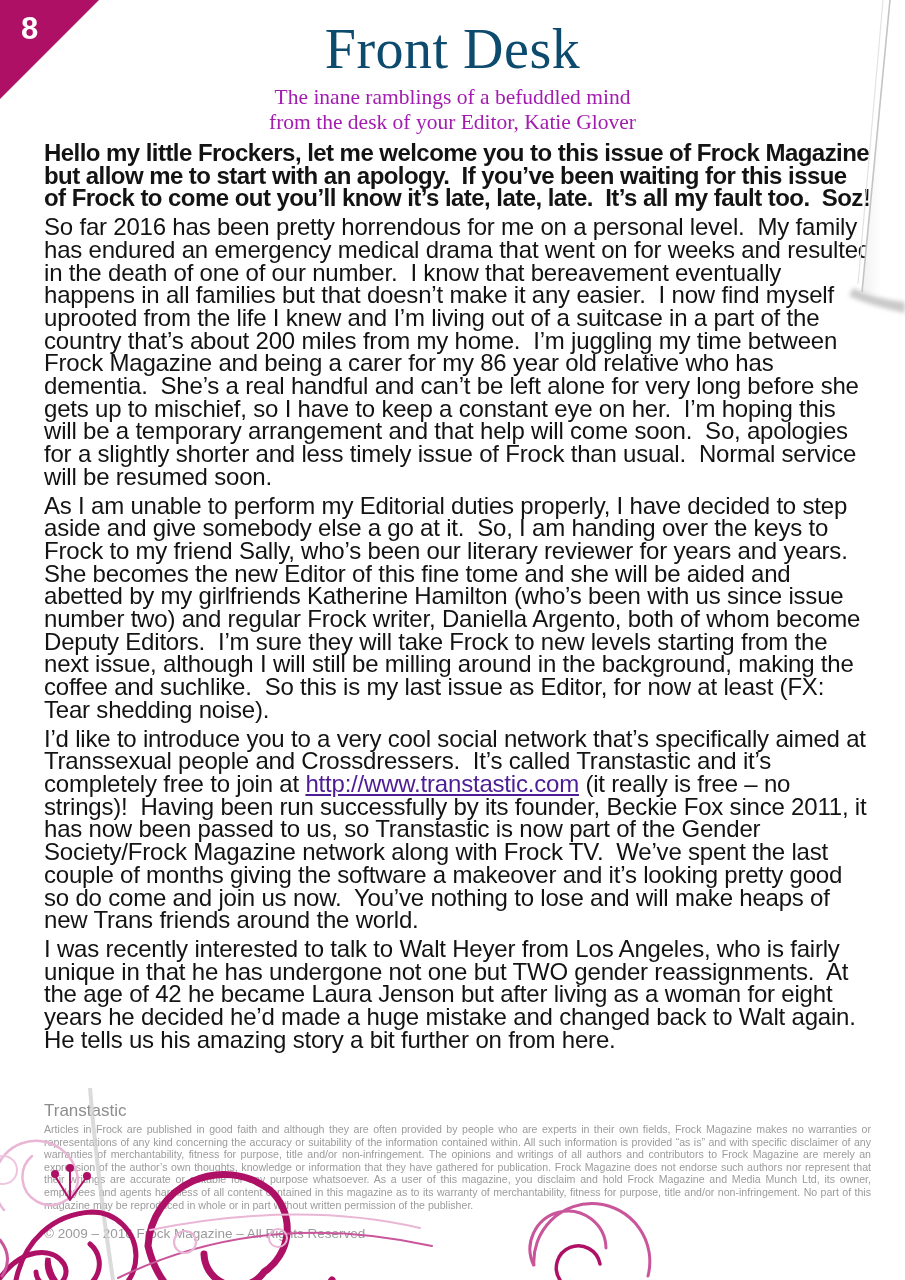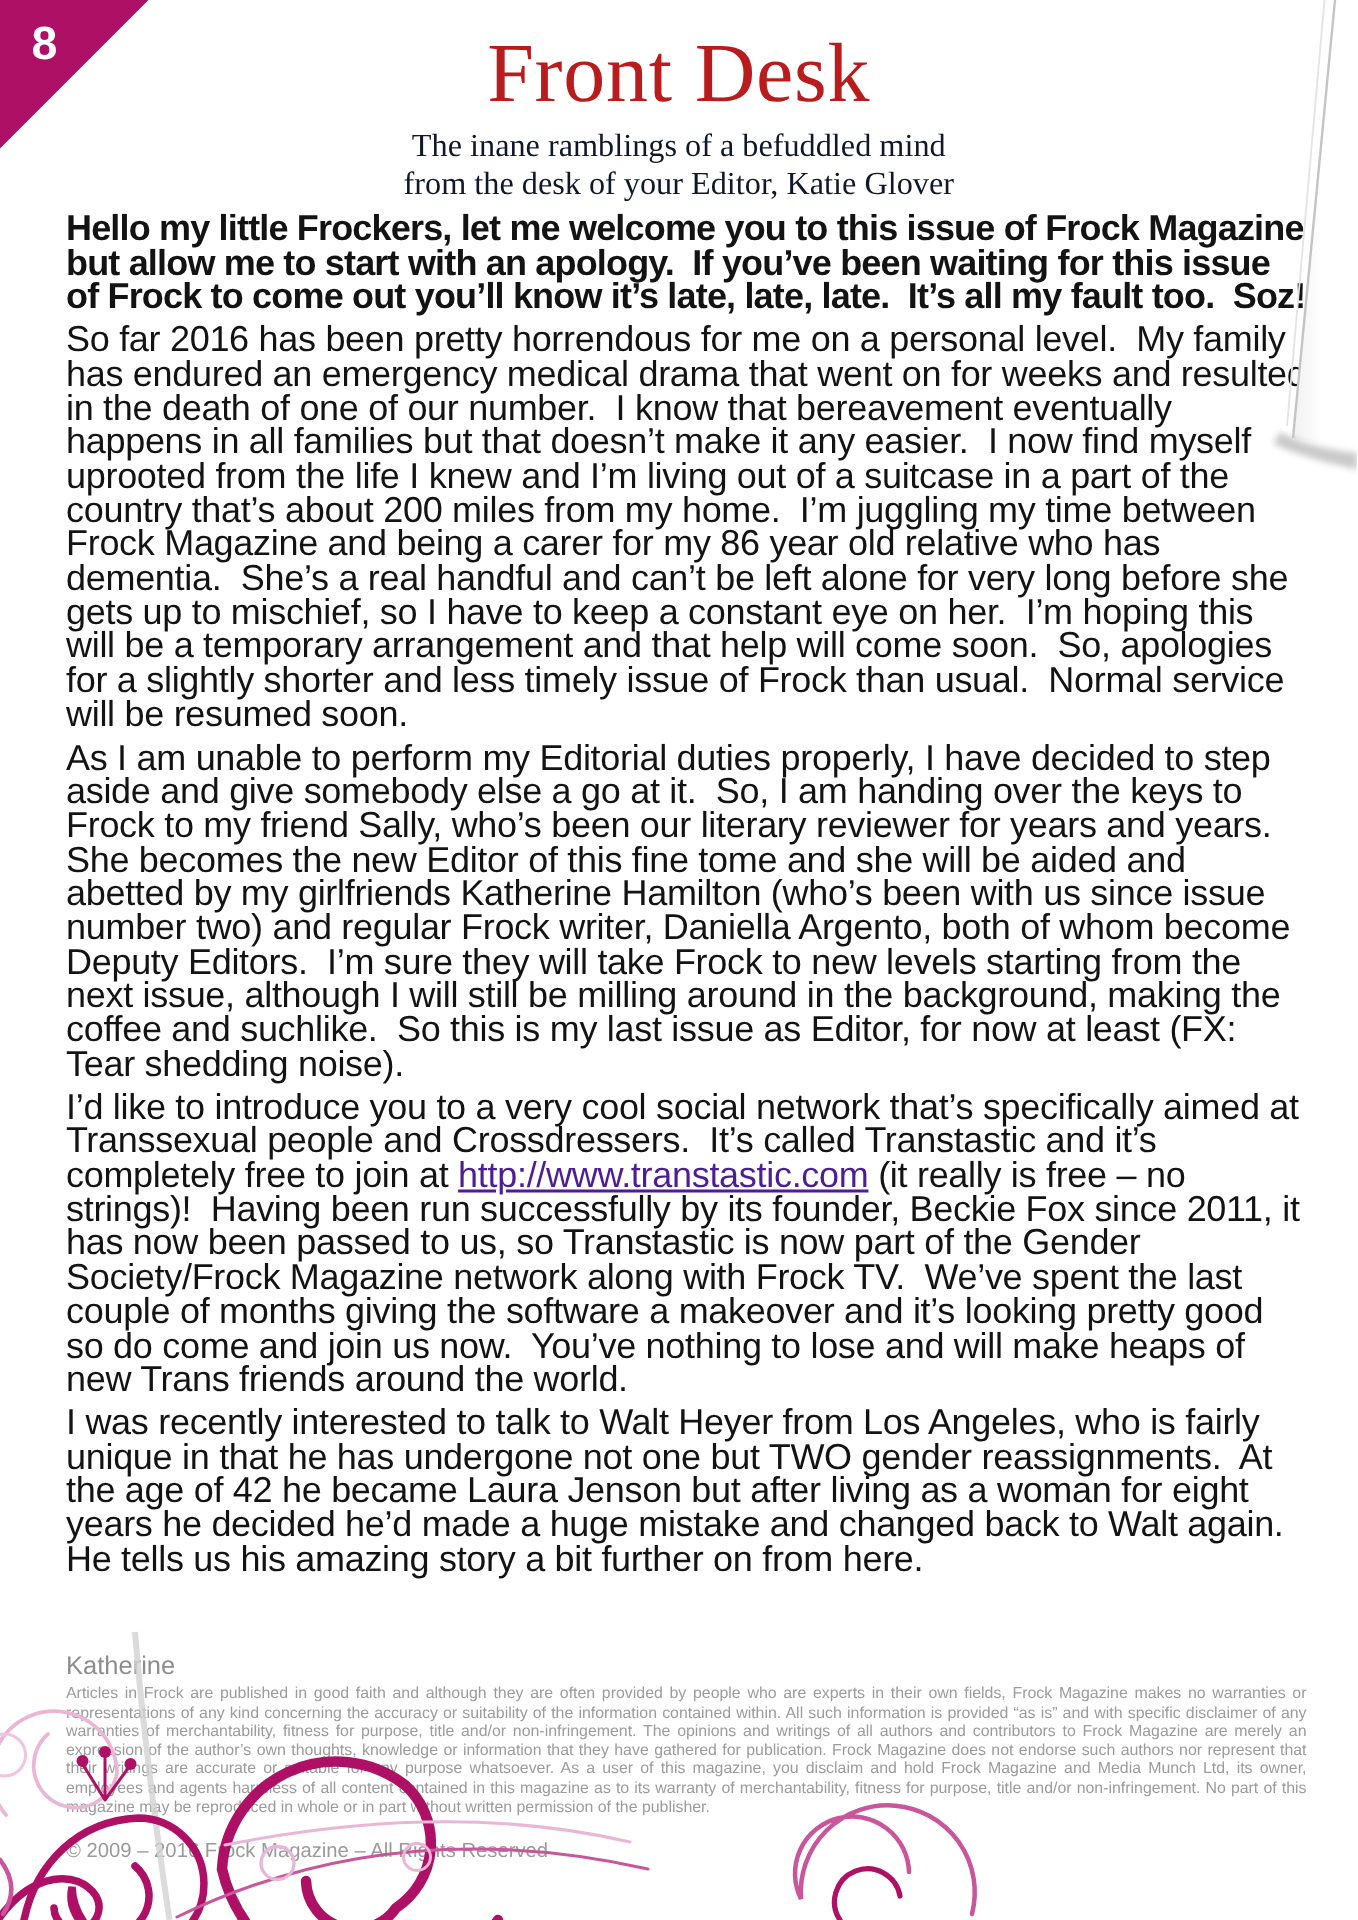--- a/index.html
+++ b/index.html
@@ -12,25 +12,25 @@
     position:absolute;top:0;left:0;width:0;height:0;
     border-top:99px solid #ae1066;border-right:99px solid transparent;
   }
   .page-number{
     position:absolute;top:13px;left:21px;color:#ffffff;
     font-size:31px;font-weight:bold;line-height:1;
   }
   
   .header{position:absolute;top:20px;left:0;width:100%;text-align:center;z-index:1;}
   .title{
-    font-family:"Liberation Serif",serif;font-weight:400;color:#b91c1c;
+    font-family:"Liberation Serif",serif;font-weight:400;color:#0c4a6e;
     font-size:56px;line-height:58px;margin:0;letter-spacing:0.5px;
   }
   .subtitle{
-    font-family:"Liberation Serif",serif;color:#0f172a;
+    font-family:"Liberation Serif",serif;color:#a21caf;
     font-size:21.5px;line-height:24.5px;margin-top:7px;
   }
   
   .article{
     position:absolute;left:44px;top:142px;width:828px;z-index:1;
     font-size:24px;line-height:22.7px;letter-spacing:-0.2px;color:#131313;
   }
   .para{margin:0 0 6px 0;white-space:pre-wrap;}
   .para.bold{font-weight:700;letter-spacing:-0.55px;}
   .link{color:#4c1d95;text-decoration:underline;cursor:pointer;}
@@ -65,21 +65,21 @@
 
   <div class="article">
       <p class="para bold">Hello my little Frockers, let me welcome you to this issue of Frock Magazine but allow me to start with an apology.  If you’ve been waiting for this issue of Frock to come out you’ll know it’s late, late, late.  It’s all my fault too.  Soz!</p>
       <p class="para">So far 2016 has been pretty horrendous for me on a personal level.  My family has endured an emergency medical drama that went on for weeks and resulted in the death of one of our number.  I know that bereavement eventually happens in all families but that doesn’t make it any easier.  I now find myself uprooted from the life I knew and I’m living out of a suitcase in a part of the country that’s about 200 miles from my home.  I’m juggling my time between Frock Magazine and being a carer for my 86 year old relative who has dementia.  She’s a real handful and can’t be left alone for very long before she gets up to mischief, so I have to keep a constant eye on her.  I’m hoping this will be a temporary arrangement and that help will come soon.  So, apologies for a slightly shorter and less timely issue of Frock than usual.  Normal service will be resumed soon.</p>
       <p class="para">As I am unable to perform my Editorial duties properly, I have decided to step aside and give somebody else a go at it.  So, I am handing over the keys to Frock to my friend Sally, who’s been our literary reviewer for years and years.  She becomes the new Editor of this fine tome and she will be aided and abetted by my girlfriends Katherine Hamilton (who’s been with us since issue number two) and regular Frock writer, Daniella Argento, both of whom become Deputy Editors.  I’m sure they will take Frock to new levels starting from the next issue, although I will still be milling around in the background, making the coffee and suchlike.  So this is my last issue as Editor, for now at least (FX: Tear shedding noise).</p>
       <p class="para">I’d like to introduce you to a very cool social network that’s specifically aimed at Transsexual people and Crossdressers.  It’s called Transtastic and it’s completely free to join at <a href="#" class="link">http://www.transtastic.com</a> (it really is free – no strings)!  Having been run successfully by its founder, Beckie Fox since 2011, it has now been passed to us, so Transtastic is now part of the Gender Society/Frock Magazine network along with Frock TV.  We’ve spent the last couple of months giving the software a makeover and it’s looking pretty good so do come and join us now.  You’ve nothing to lose and will make heaps of new Trans friends around the world.</p>
       <p class="para">I was recently interested to talk to Walt Heyer from Los Angeles, who is fairly unique in that he has undergone not one but TWO gender reassignments.  At the age of 42 he became Laura Jenson but after living as a woman for eight years he decided he’d made a huge mistake and changed back to Walt again.  He tells us his amazing story a bit further on from here.</p>
     </div>
 
   <div class="footer">
-    <h2 class="disclaimer-title">Katherine</h2>
+    <h2 class="disclaimer-title">Transtastic</h2>
     <p class="disclaimer-text">Articles in Frock are published in good faith and although they are often provided by people who are experts in their own fields, Frock Magazine makes no warranties or representations of any kind concerning the accuracy or suitability of the information contained within.  All such information is provided “as is” and with specific disclaimer of any warranties of merchantability, fitness for purpose, title and/or non-infringement. The opinions and writings of all authors and contributors to Frock Magazine are merely an expression of the author’s own thoughts, knowledge or information that they have gathered for publication.  Frock Magazine does not endorse such authors nor represent that their writings are accurate or suitable for any purpose whatsoever.  As a user of this magazine, you disclaim and hold Frock Magazine and Media Munch Ltd, its owner, employees and agents harmless of all content contained in this magazine as to its warranty of merchantability, fitness for purpose, title and/or non-infringement. No part of this magazine may be reproduced in whole or in part without written permission of the publisher.</p>
     <div class="copyright">© 2009 – 2016 Frock Magazine – All Rights Reserved</div>
   </div>
 
   <svg class="ornament" width="660" height="200" viewBox="0 0 660 200" fill="none">
 
     <path d="M90,8 C95,70 104,140 113,200" stroke="#d2d2d2" stroke-width="4" opacity="0.8"></path>
 
     <path d="M4,130 A42,42 0 1 1 78,102 A28,28 0 1 1 32,76" stroke="#eab6d6" stroke-width="2.5" stroke-linecap="round"></path>
     <circle cx="3" cy="90" r="14" stroke="#f0c4de" stroke-width="2"></circle>

